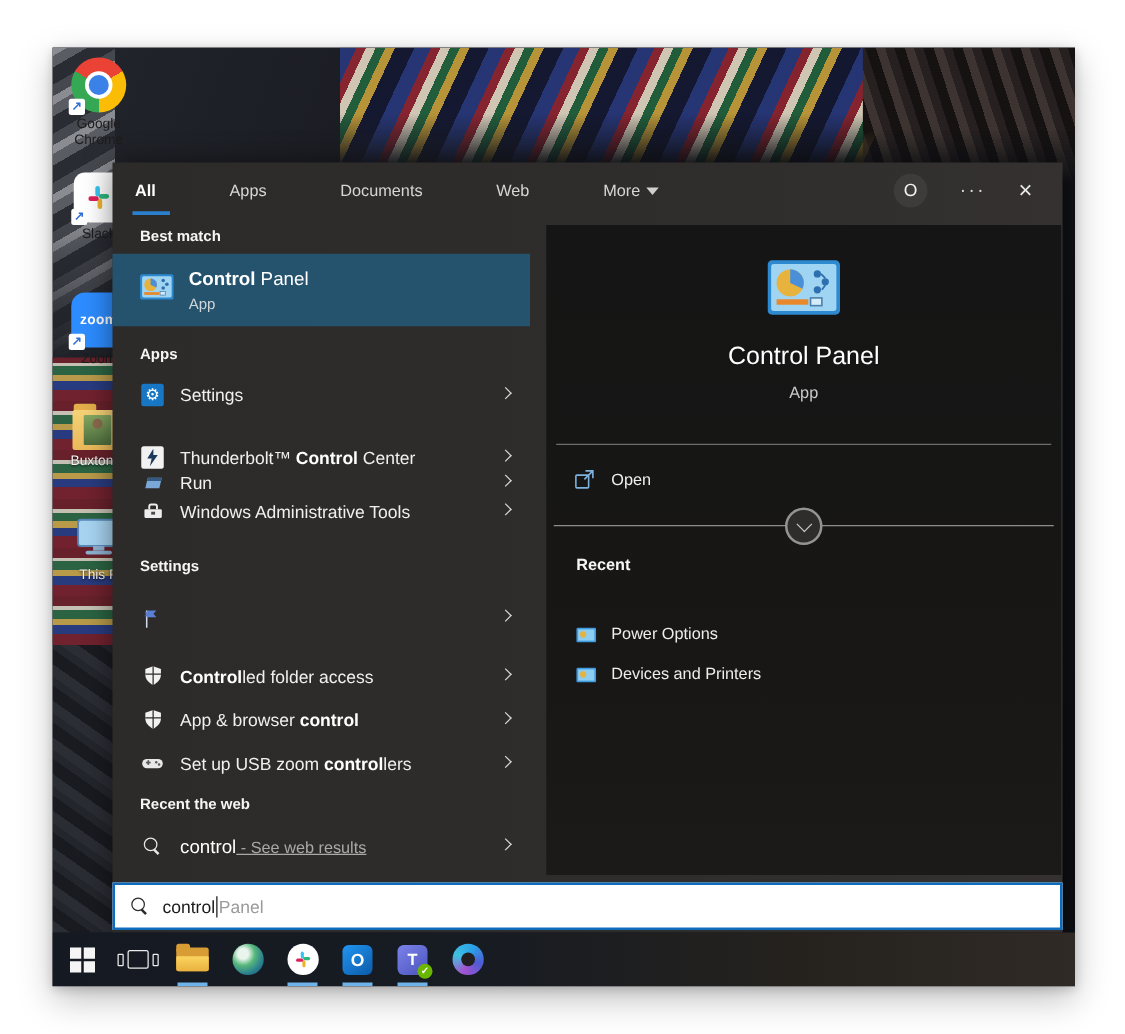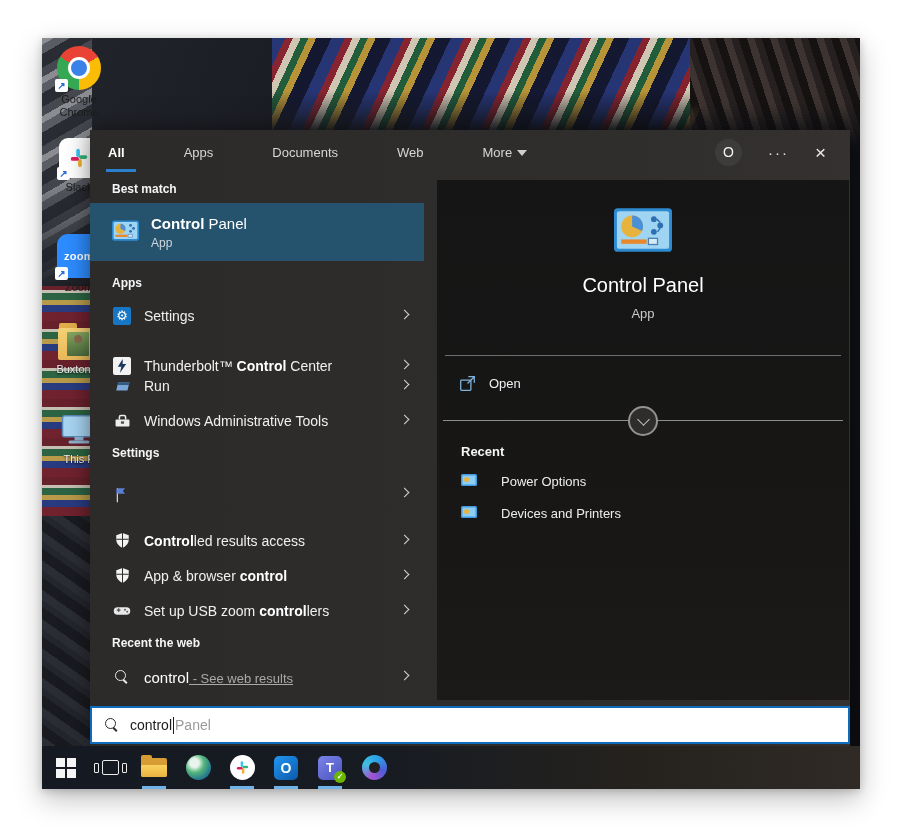--- a/index.html
+++ b/index.html
@@ -97,21 +97,21 @@
   .rsub { position:absolute; left:0; top:126px; width:100%; text-align:center; font-size:13px; color:#c9c9c9; }
   .rdiv1 { position:absolute; left:8px; right:8px; top:175px; height:1px; background:#6e6e6e; }
   .openrow { position:absolute; left:22px; top:190px; height:26px; display:flex; align-items:center; gap:13px; }
   .opentxt { font-size:13px; color:#f0f0f0; }
   .expline { position:absolute; left:6px; right:6px; top:240px; height:1px; background:#8d8d8d; }
   .expcirc { position:absolute; left:50%; top:226px; width:30px; height:30px; margin-left:-15px; border-radius:50%;
              background:#2e2d2c; border:2px solid #939393; }
   .expcirc::after { content:""; position:absolute; left:9px; top:7px; width:8px; height:8px;
              border-right:1.8px solid #c8c8c8; border-bottom:1.8px solid #c8c8c8; transform:rotate(45deg); }
   .rechead { position:absolute; left:24px; top:264px; font-size:13px; font-weight:bold; color:#f5f5f5; }
-  .recrow { position:absolute; left:24px; height:20px; display:flex; align-items:flex-start; gap:24px; }
+  .recrow { position:absolute; left:24px; height:20px; display:flex; align-items:flex-end; gap:12px;margin-top:20px; }
   .rectxt { font-size:13px; color:#ededed; }
 
   
   .searchbox { position:absolute; left:0; top:576px; width:760px; height:38px; background:#fff;
                border:2px solid #0f6cbd; display:flex; align-items:center; }
   .searchbox .mag { margin-left:13px; }
   .typed { margin-left:11px; font-size:14px; color:#1a1a1a; }
   .caret { display:inline-block; width:1px; height:17px; background:#1a1a1a; margin:0 1px; vertical-align:-3px; }
   .ghost { font-size:14px; color:#9a9a9a; }
 
@@ -258,21 +258,21 @@
         <svg width="18" height="14" viewBox="0 0 24 18">
             <g transform="skewX(-14)">
               <rect x="8" y="4" width="15" height="11" fill="#7aa7d8"></rect>
               <rect x="8" y="4" width="15" height="3.5" fill="#33597f"></rect>
             </g>
           </svg>
       </span>
       <span class="rtxt"><span>Run</span><b></b><span></span></span>
       <span class="chev"></span>
     </div>
-    <div class="row" style="top:273px;">
+    <div class="row" style="top:261px;">
       <span class="ricon">
         <svg width="17" height="16" viewBox="0 0 22 20">
           <path d="M7 8 V5 a2 2 0 0 1 2-2 h4 a2 2 0 0 1 2 2 V8" fill="none" stroke="#ededed" stroke-width="2"></path>
           <rect x="2" y="8" width="18" height="9" rx="1.2" fill="#ededed"></rect>
           <rect x="9" y="10.5" width="4" height="3" fill="#4a4a4a"></rect>
         </svg>
       </span>
       <span class="rtxt"><span>Windows Administrative Tools</span><b></b><span></span></span>
       <span class="chev"></span>
     </div>
@@ -289,21 +289,21 @@
       </span>
       <span class="chev"></span>
     </div>
     <div class="row" style="top:393px;">
       <span class="ricon">
         <svg width="15" height="17" viewBox="0 0 24 26">
           <path d="M12 1 l10 3.5 v7 c0 6.5-4.5 10.5-10 13.5 C6.5 22 2 18 2 11.5 v-7 Z" fill="#f2f2f2"></path>
           <path d="M12 1 V25 M2 11 H22" stroke="#2d2c2b" stroke-width="1.6"></path>
         </svg>
       </span>
-      <span class="rtxt"><span></span><b>Control</b><span>led results access</span></span>
+      <span class="rtxt"><span></span><b>Control</b><span>led folder access</span></span>
       <span class="chev"></span>
     </div>
     <div class="row" style="top:428px;">
       <span class="ricon">
         <svg width="15" height="17" viewBox="0 0 24 26">
           <path d="M12 1 l10 3.5 v7 c0 6.5-4.5 10.5-10 13.5 C6.5 22 2 18 2 11.5 v-7 Z" fill="#f2f2f2"></path>
           <path d="M12 1 V25 M2 11 H22" stroke="#2d2c2b" stroke-width="1.6"></path>
         </svg>
       </span>
       <span class="rtxt"><span>App &amp; browser </span><b>control</b><span></span></span>

